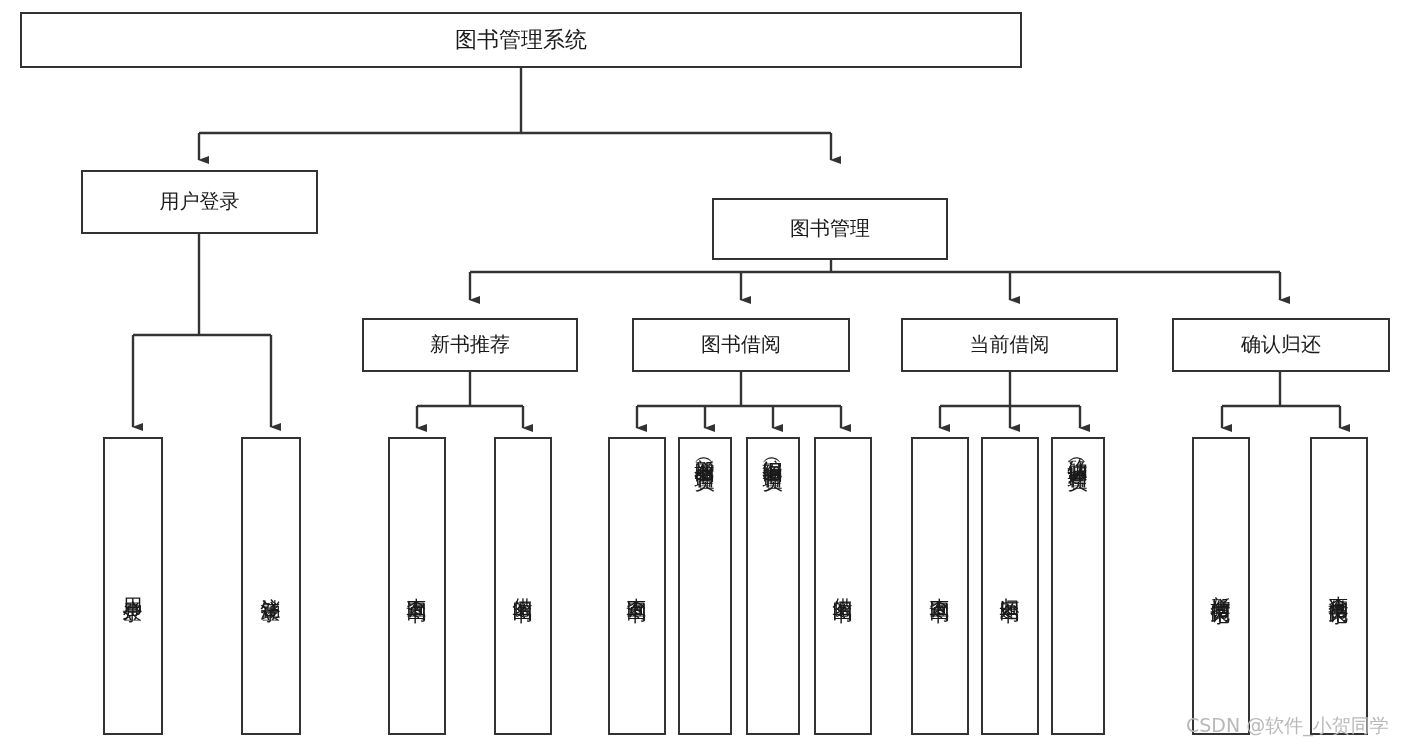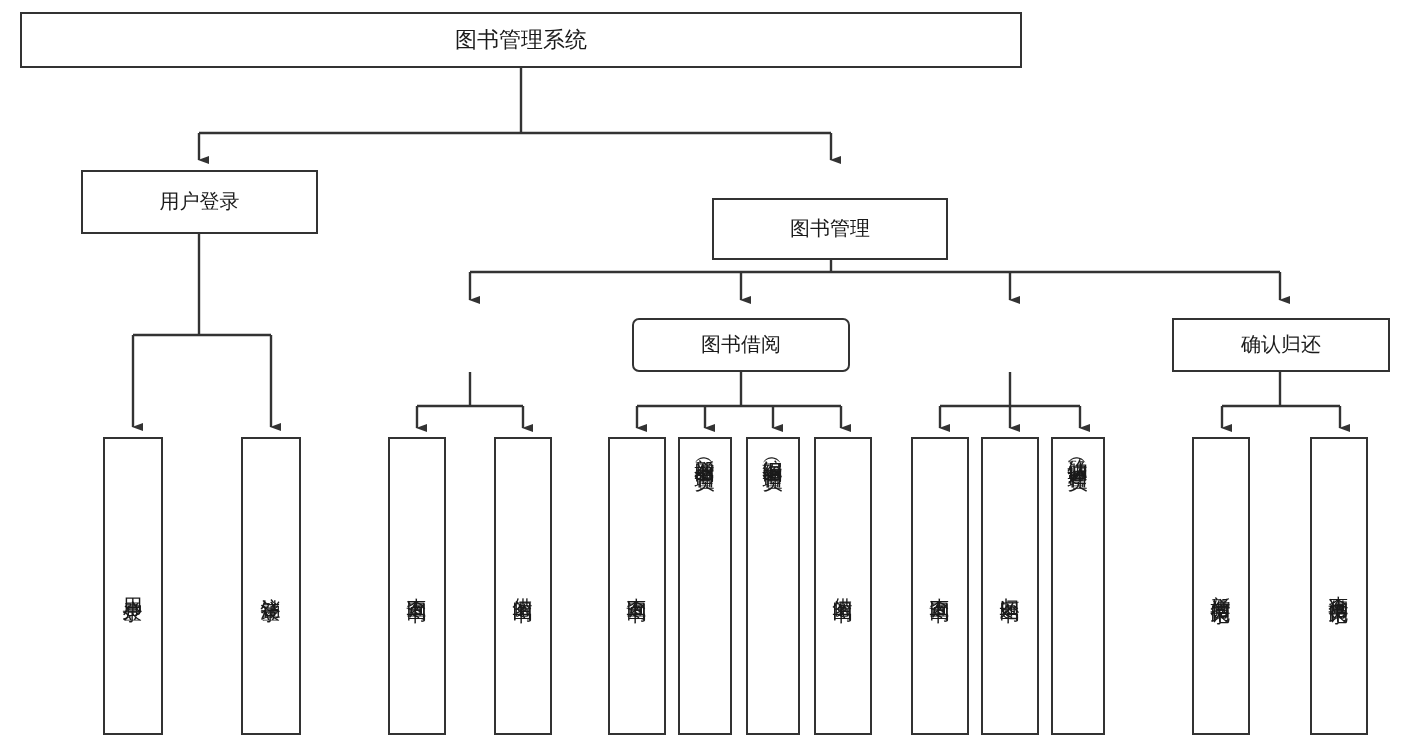--- a/index.html
+++ b/index.html
@@ -125,22 +125,28 @@
     <span class="lbl">图书管理系统</span>
   </div>
 
   <div class="node lvl1" style="left:81px;top:170px;width:237px;height:64px;">
     <span class="lbl">用户登录</span>
   </div>
   <div class="node lvl1" style="left:712px;top:170px;width:236px;height:62px;margin-top:28px;">
     <span class="lbl">图书管理</span>
   </div>
 
-  <div class="node lvl2" style="left:632px;top:318px;width:218px;height:54px;border-radius:7px;">
+  <div class="node lvl2" style="left:362px;top:318px;width:216px;height:54px;">
+    <span class="lbl">新书推荐</span>
+  </div>
+  <div class="node lvl2" style="left:632px;top:318px;width:218px;height:54px;">
     <span class="lbl">图书借阅</span>
+  </div>
+  <div class="node lvl2" style="left:901px;top:318px;width:217px;height:54px;">
+    <span class="lbl">当前借阅</span>
   </div>
   <div class="node lvl2" style="left:1172px;top:318px;width:218px;height:54px;">
     <span class="lbl">确认归还</span>
   </div>
 
   <div class="node leaf" style="left:103px;top:437px;width:60px;height:298px;">
     <span class="lbl">用户登录</span>
   </div>
   <div class="node leaf" style="left:241px;top:437px;width:60px;height:298px;">
     <span class="lbl">注销登录</span>
@@ -176,14 +182,15 @@
     <span class="lbl">确认归还（管理员）</span>
   </div>
 
   <div class="node leaf" style="left:1192px;top:437px;width:58px;height:298px;">
     <span class="lbl">新增借阅记录</span>
   </div>
   <div class="node leaf" style="left:1310px;top:437px;width:58px;height:298px;">
     <span class="lbl">查询借阅记录</span>
   </div>
 
+  <div class="watermark">CSDN @软件_小贺同学</div>
 
 </div>
 
 </body></html>

